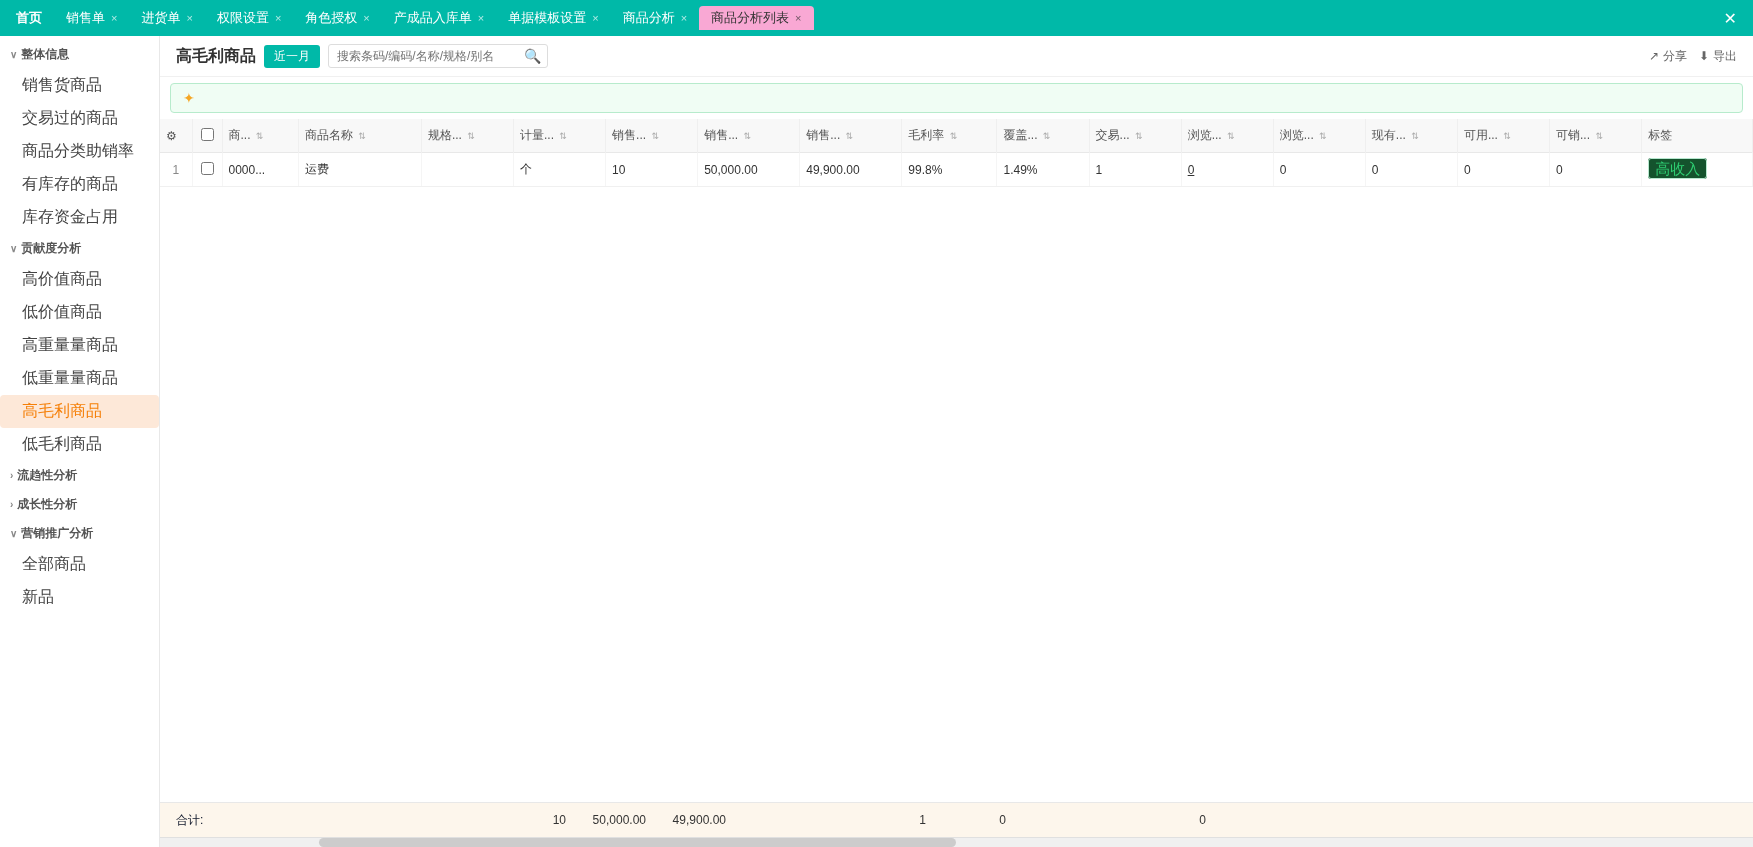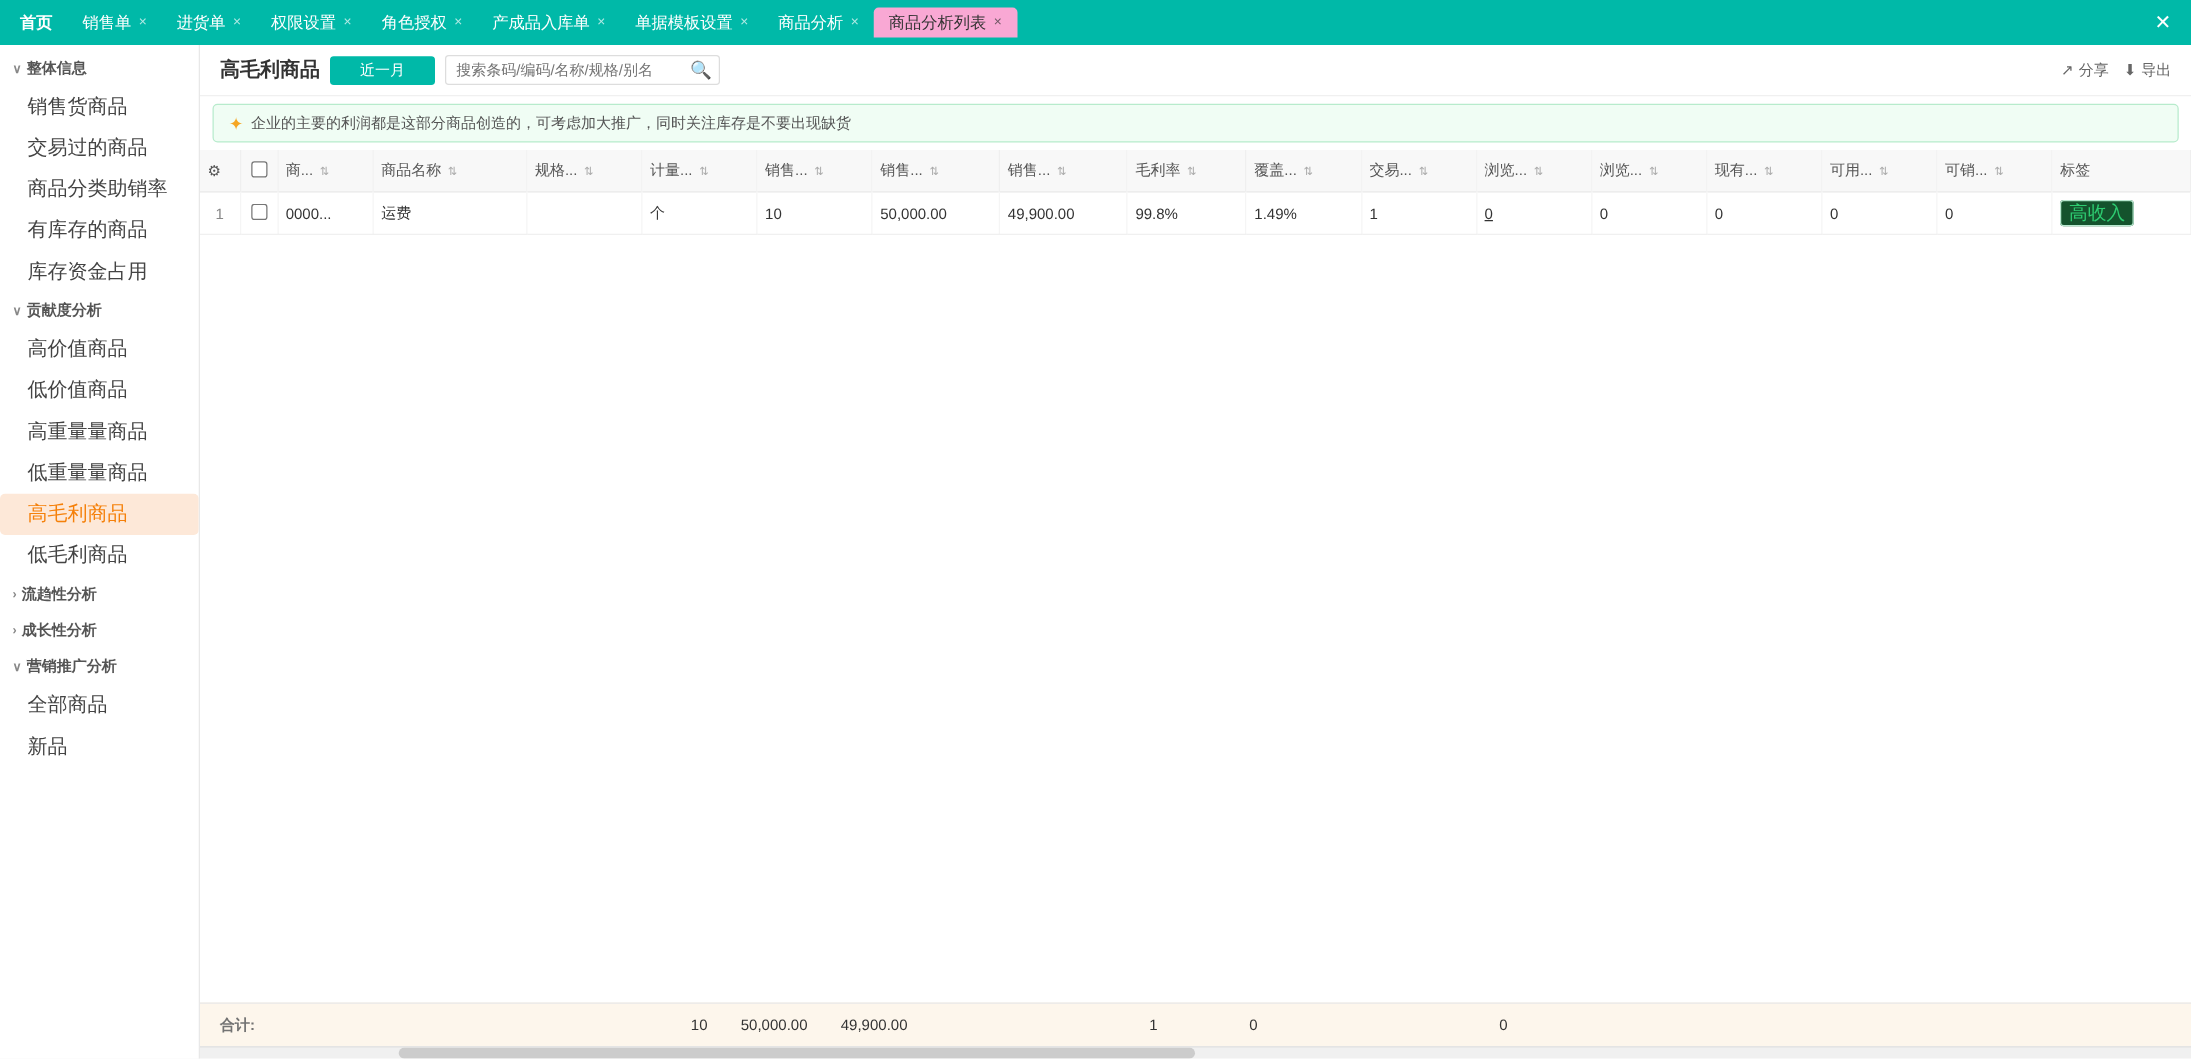--- a/index.html
+++ b/index.html
@@ -111,21 +111,21 @@
     .content-title {
       font-size: 16px;
       font-weight: bold;
       color: #333;
     }
     .date-btn {
       background: #00b9a8;
       color: #fff;
       border: none;
       border-radius: 3px;
-      padding: 3px 24px;
+      padding: 3px 10px;
       font-size: 12px;
       cursor: pointer;
     }
     .search-input {
       border: 1px solid #ddd;
       border-radius: 3px;
       padding: 4px 28px 4px 8px;
       font-size: 12px;
       width: 220px;
       outline: none;
@@ -227,21 +227,21 @@
     .footer-bar {
       display: flex;
       align-items: center;
       padding: 6px 16px;
       background: #fdf6ec;
       border-top: 1px solid #e8e8e8;
       font-size: 12px;
       color: #333;
       gap: 0;
     }
-    .footer-label { min-width: 50px; font-weight: bold; color: #737373; }
+    .footer-label { min-width: 50px; font-weight: normal; color: #0f172a; }
     .footer-cell {
       padding: 4px 10px;
       min-width: 80px;
       text-align: right;
     }
 
     
     .bottom-scrollbar {
       height: 10px;
       background: #f0f0f0;
@@ -390,21 +390,20 @@
         </div>
         <div class="action-btn">
           <span>⬇</span>
           <span>导出</span>
         </div>
       </div>
     </div>
 
     <div class="info-bar">
       <span class="info-icon">✦</span>
-      <span>企业的主要的利润都是这部分商品创造的，可考虑加大推广，同时关注库存是不要出现缺货</span>
     </div>
 
     <div class="table-wrap">
       <table>
         <thead>
           <tr>
             <th style="width:32px;">⚙</th>
             <th class="checkbox-cell"><input type="checkbox" style=""></th>
             <th>
               <span>商...</span>

